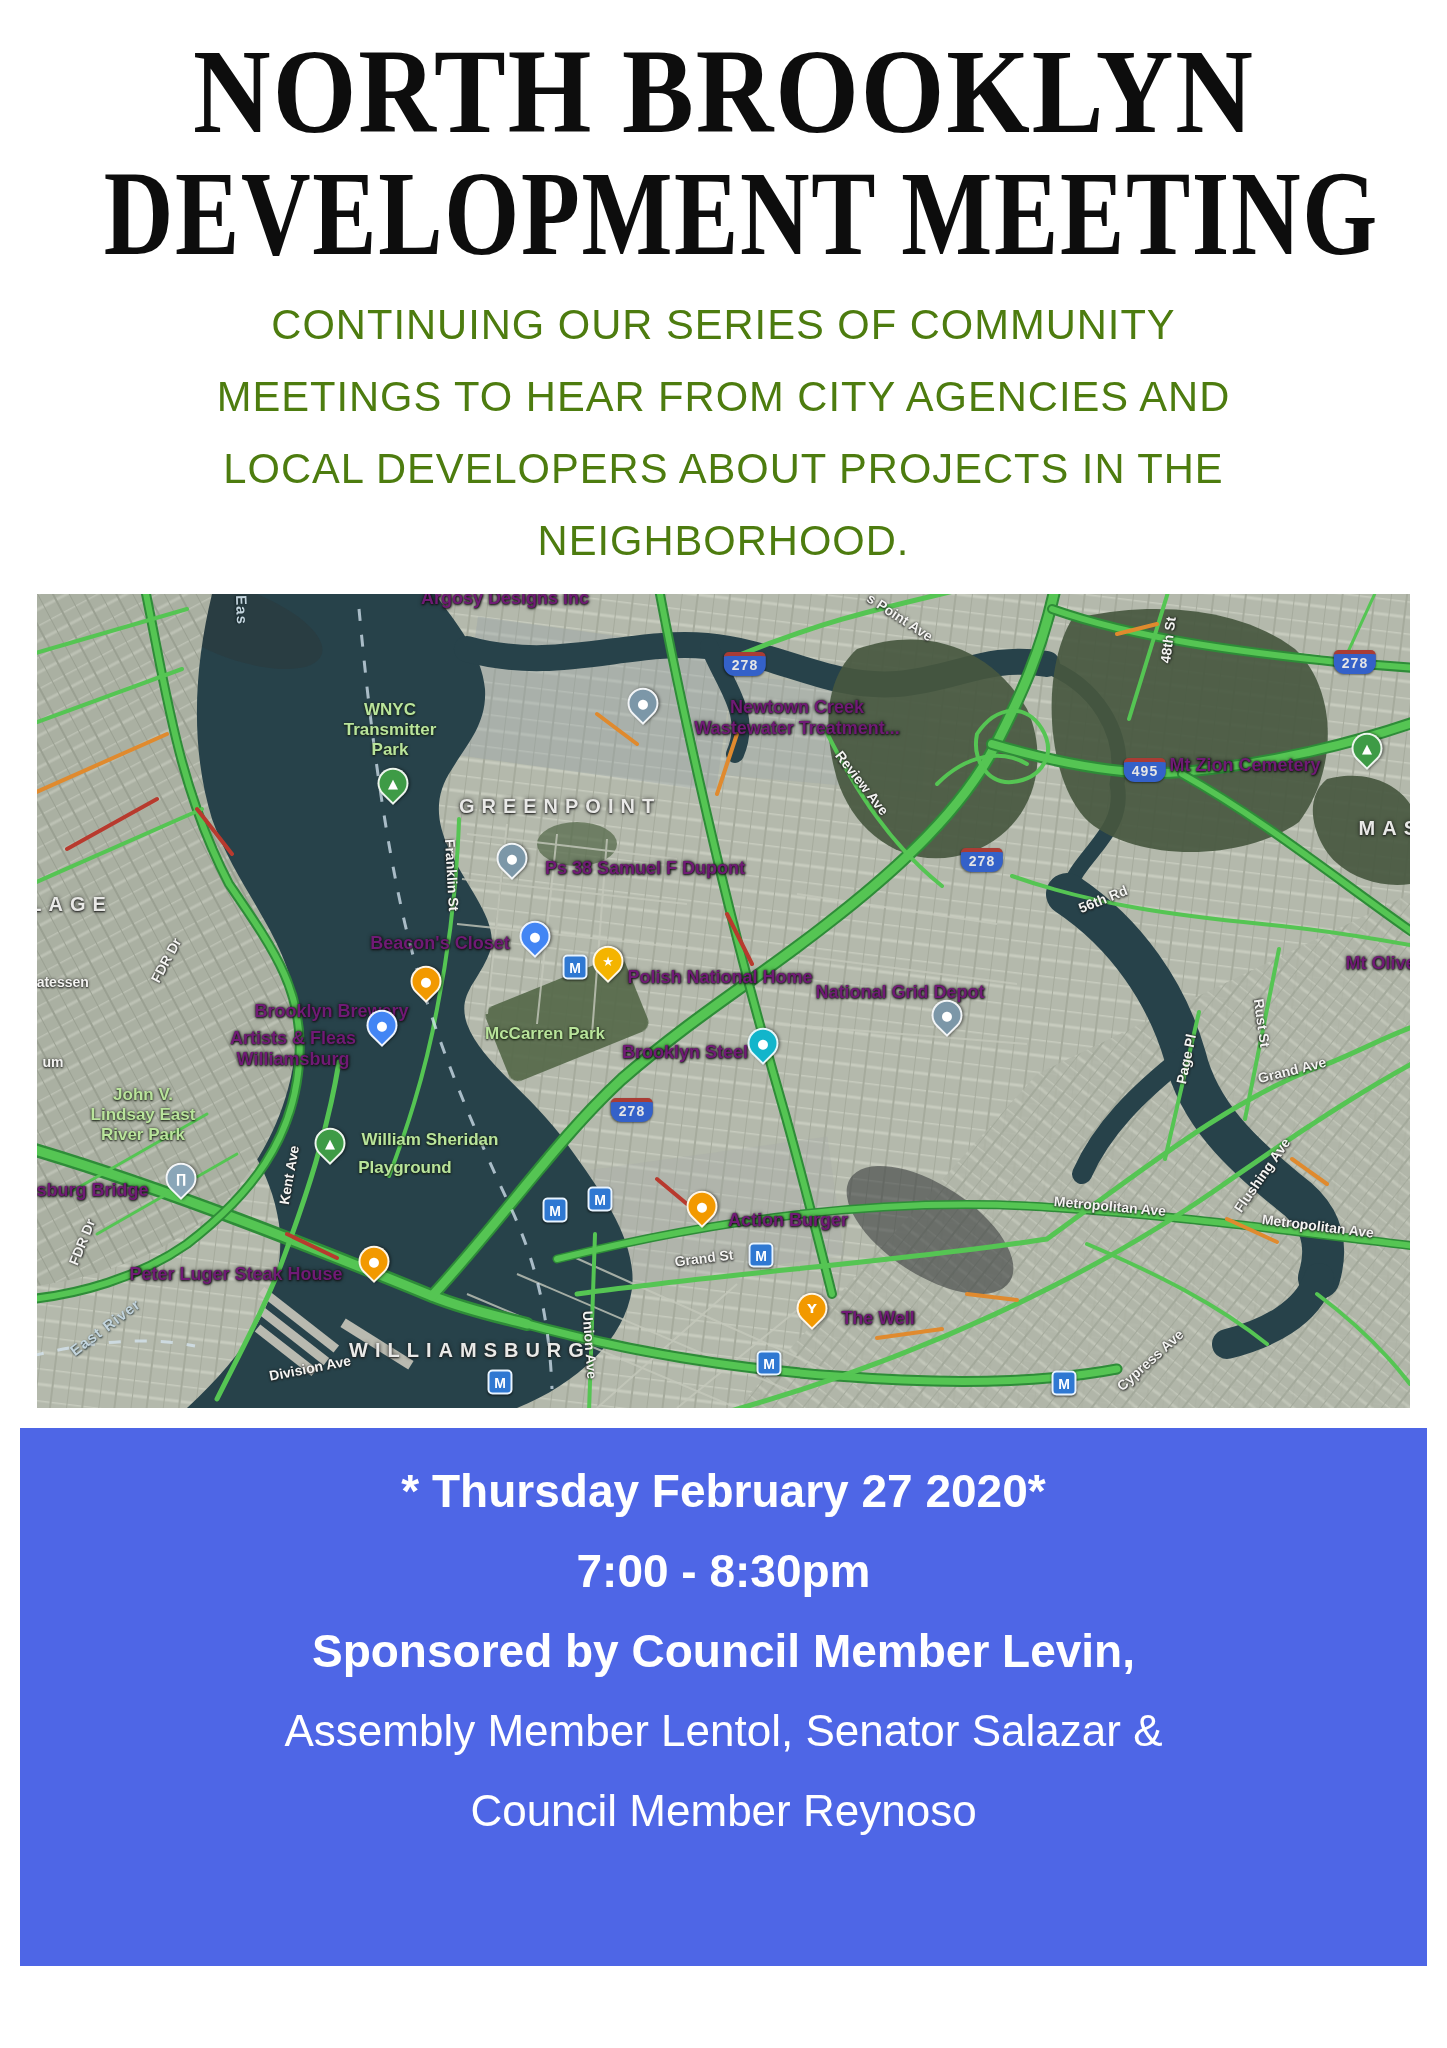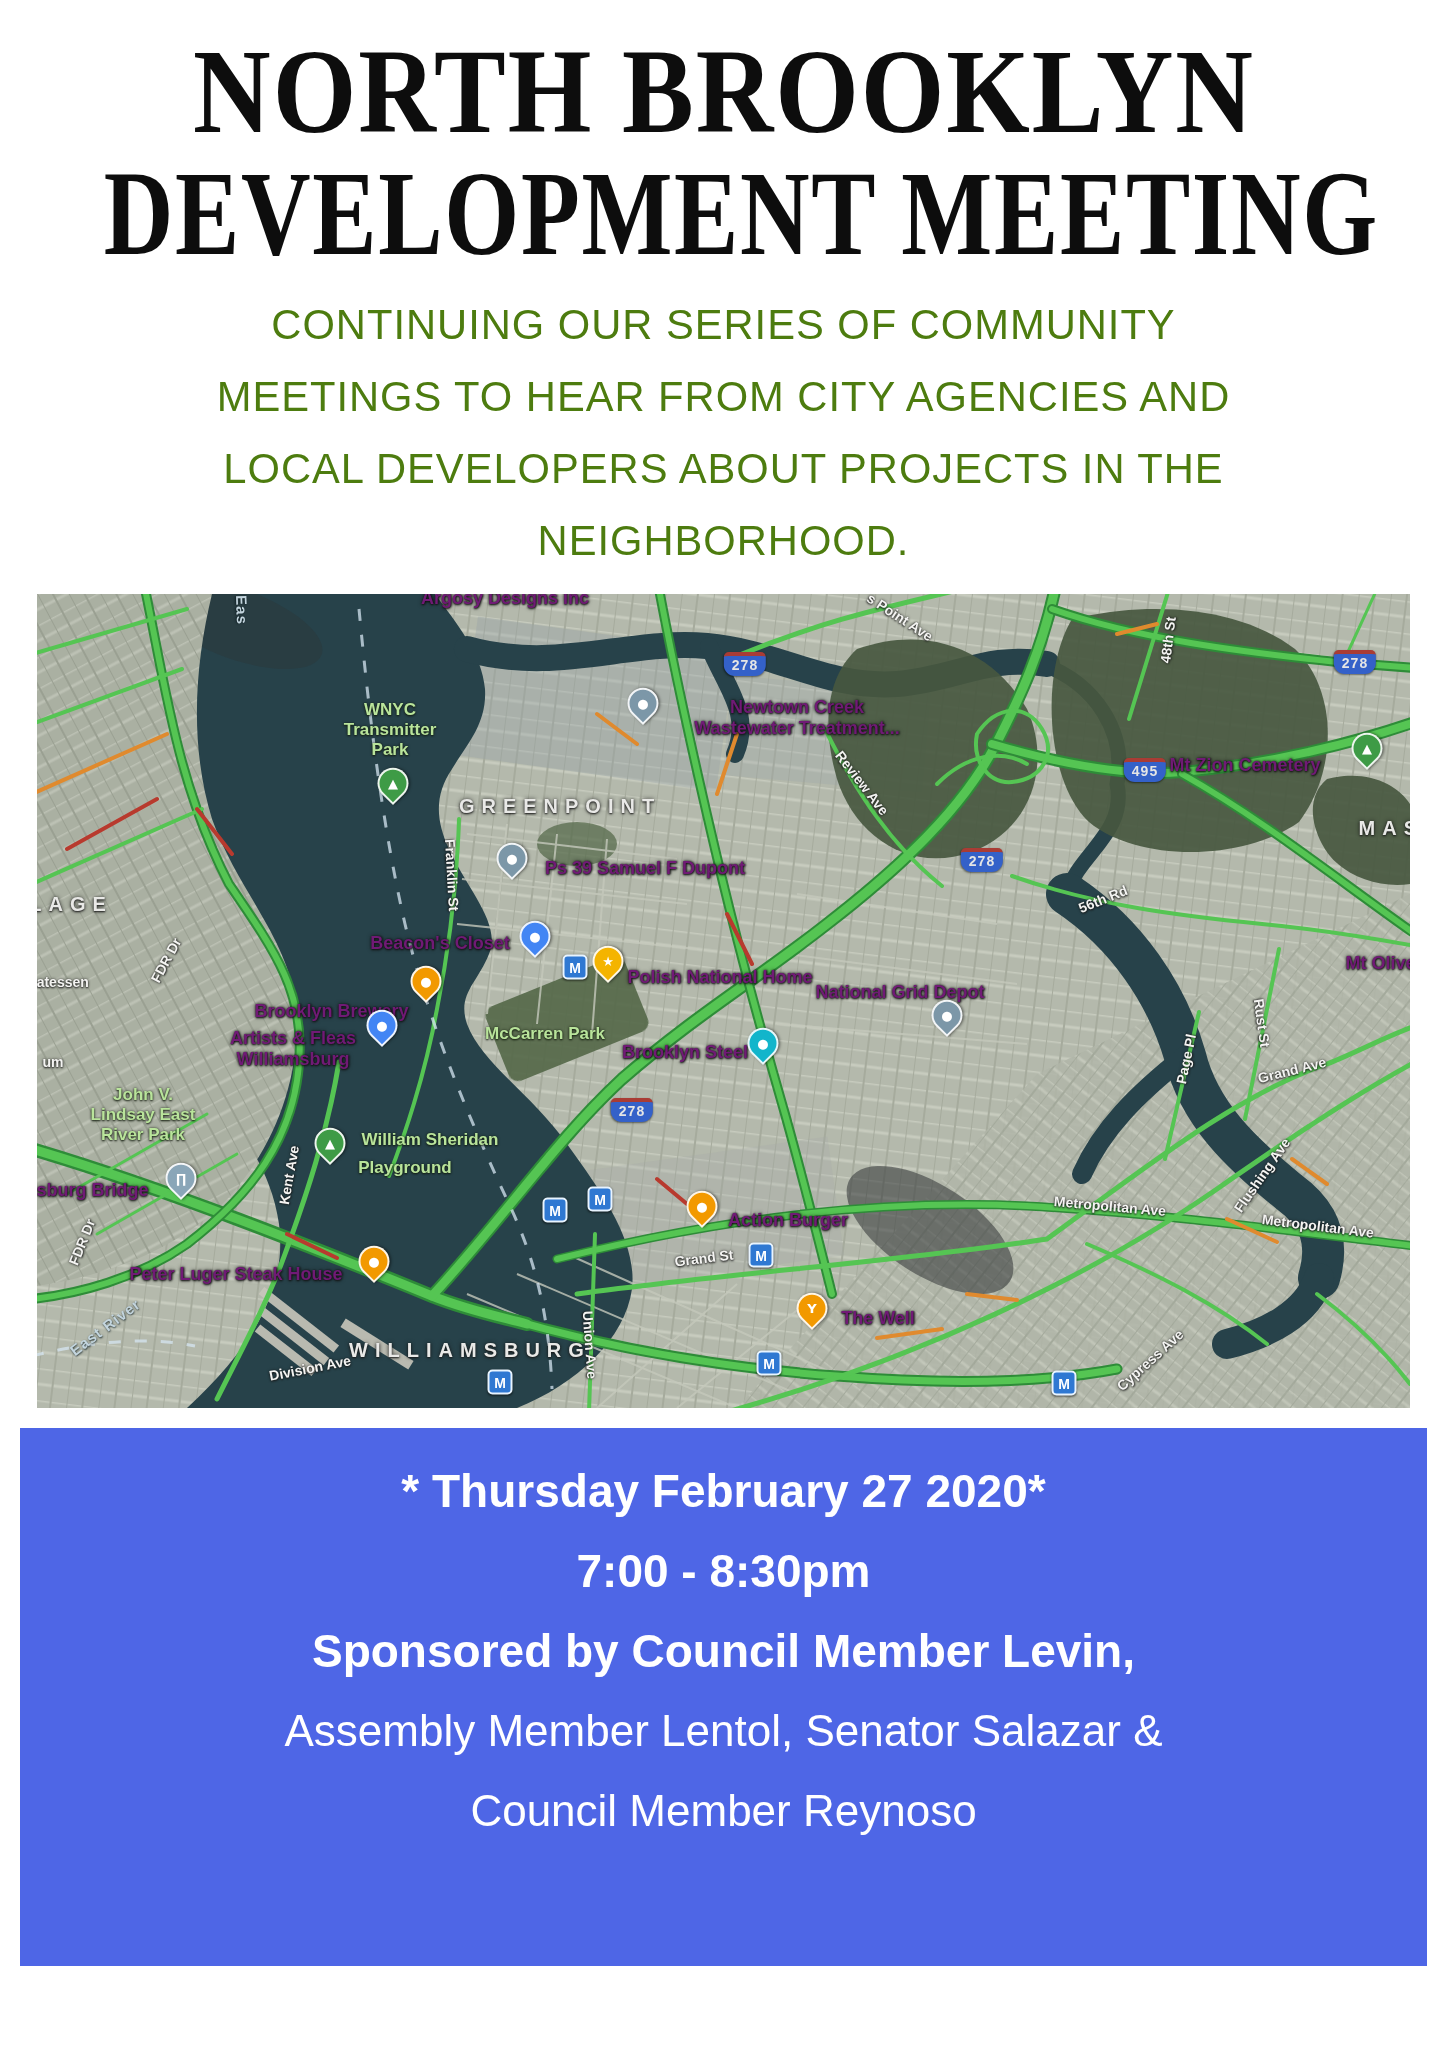--- a/index.html
+++ b/index.html
@@ -225,21 +225,21 @@
           <div>Mt Olivet Cemetery</div>
         </div>
         <div class="ml poi" style="left: 468px; top: 4px; transform: translate(-50%, -50%) rotate(0deg);">
           <div>Argosy Designs Inc</div>
         </div>
         <div class="ml poi" style="left: 760px; top: 124px; transform: translate(-50%, -50%) rotate(0deg);">
           <div>Newtown Creek</div>
           <div>Wastewater Treatment...</div>
         </div>
         <div class="ml poi" style="left: 608px; top: 274px; transform: translate(-50%, -50%) rotate(0deg);">
-          <div>Ps 39 Samuel F Dupont</div>
+          <div>Ps 38 Samuel F Dupont</div>
         </div>
         <div class="ml poi" style="left: 403px; top: 349px; transform: translate(-50%, -50%) rotate(0deg);">
           <div>Beacon's Closet</div>
         </div>
         <div class="ml poi" style="left: 683px; top: 383px; transform: translate(-50%, -50%) rotate(0deg);">
           <div>Polish National Home</div>
         </div>
         <div class="ml poi" style="left: 863px; top: 398px; transform: translate(-50%, -50%) rotate(0deg);">
           <div>National Grid Depot</div>
         </div>

